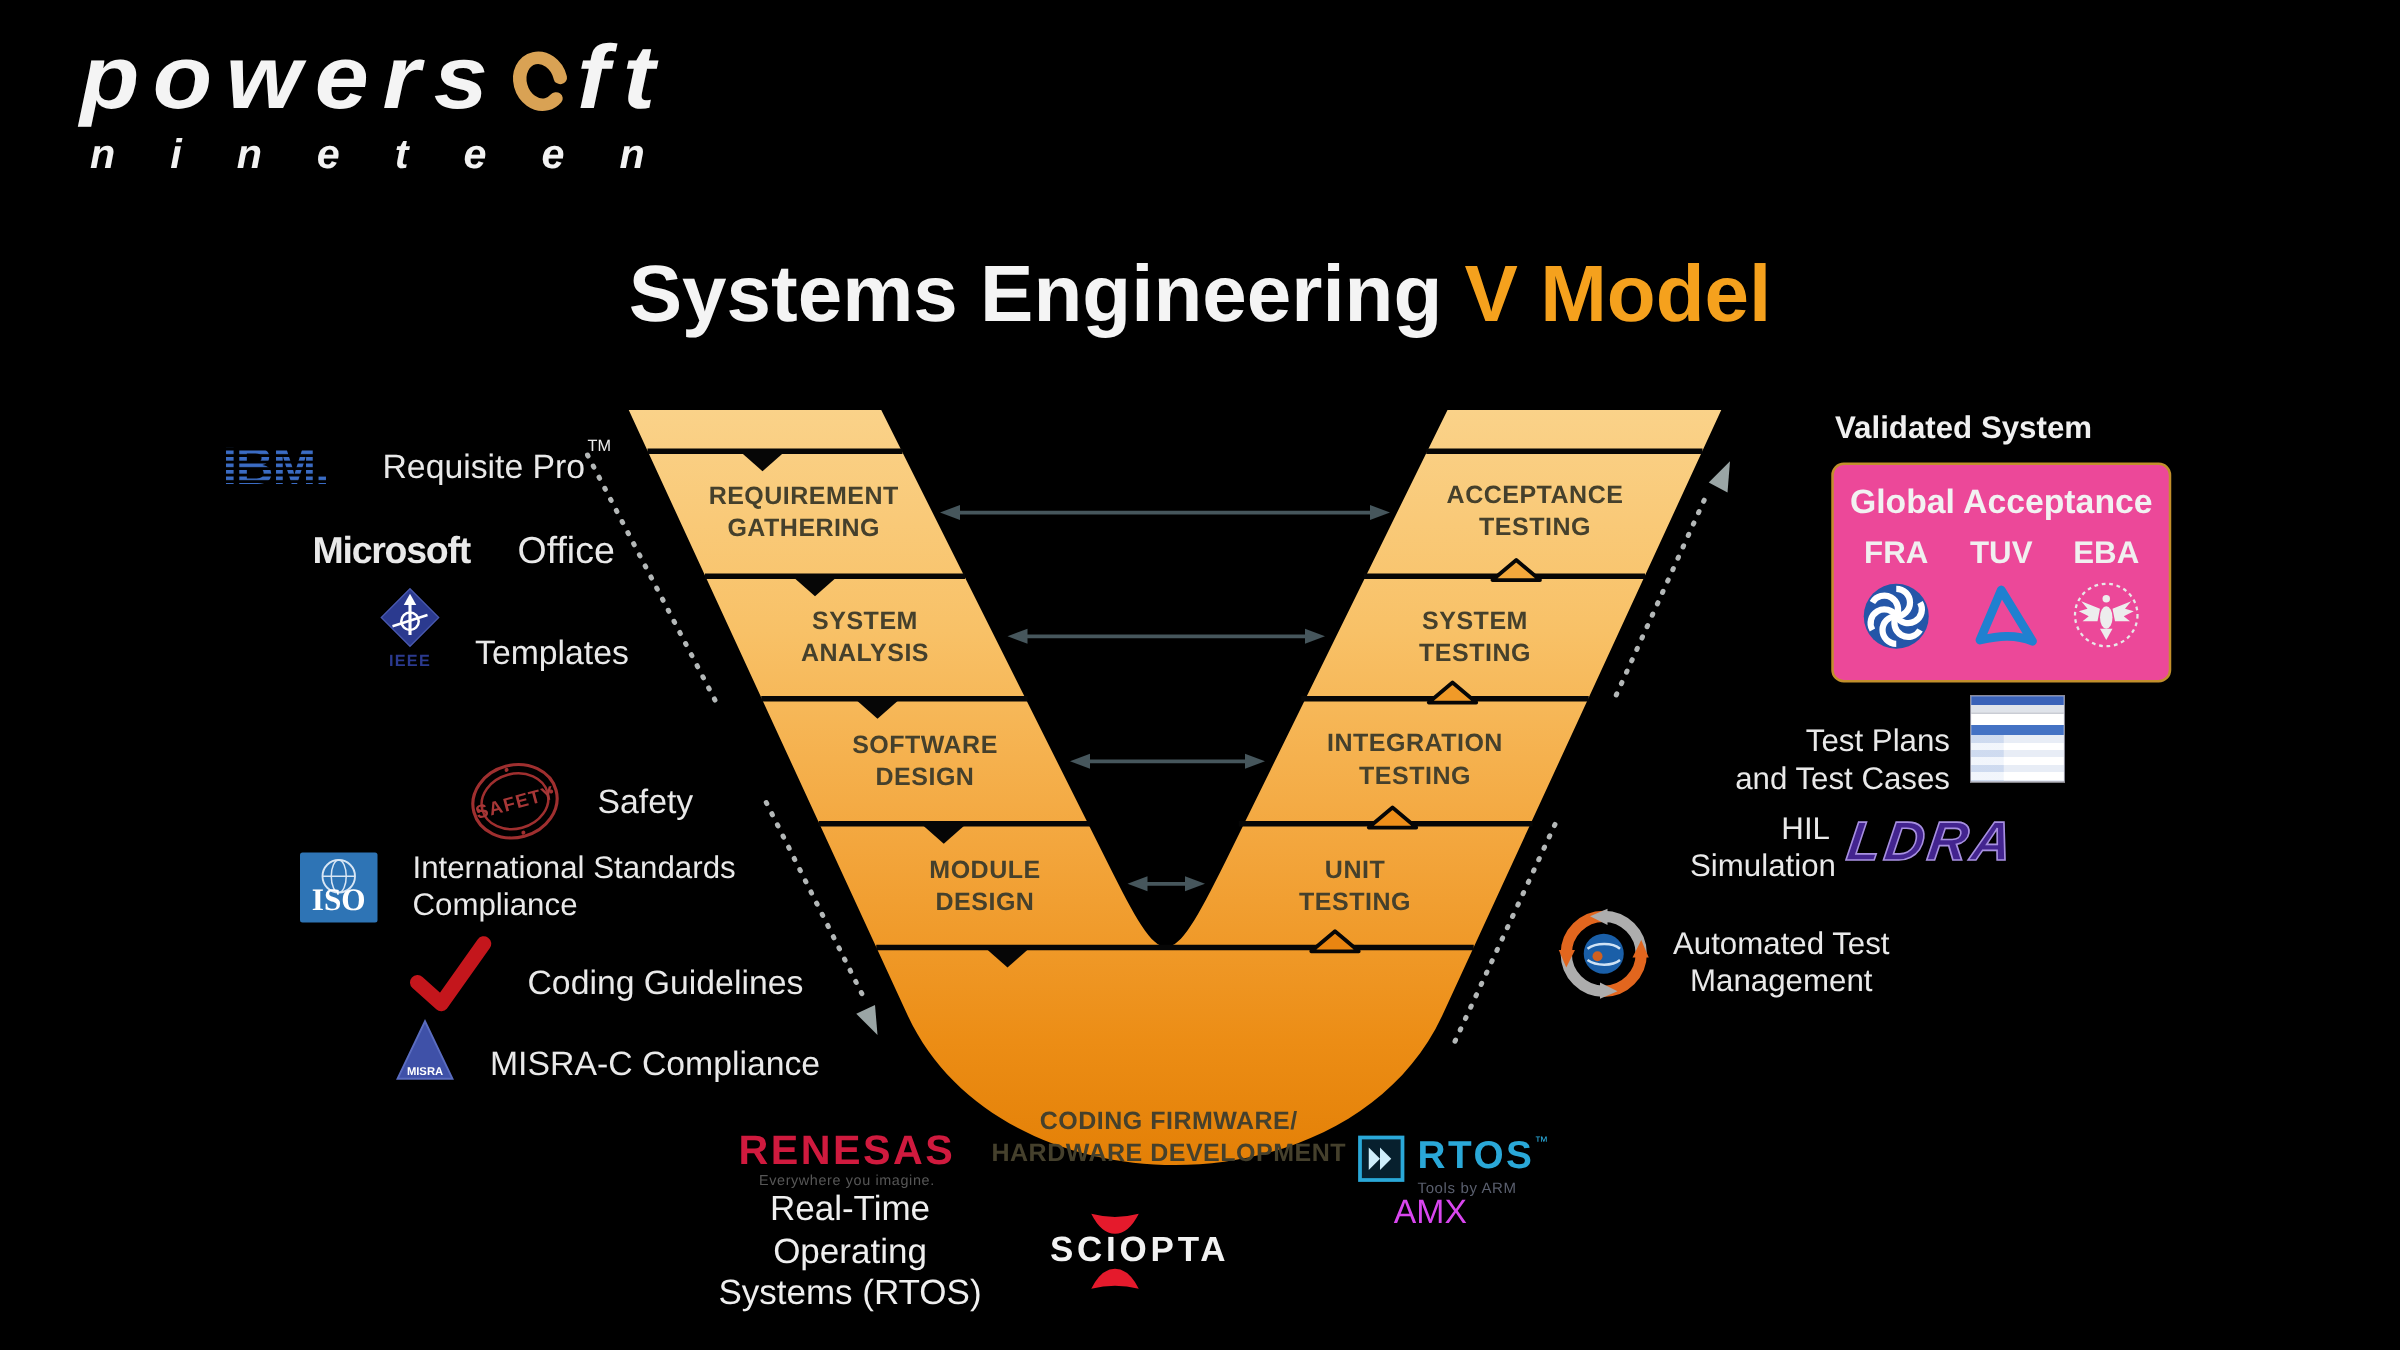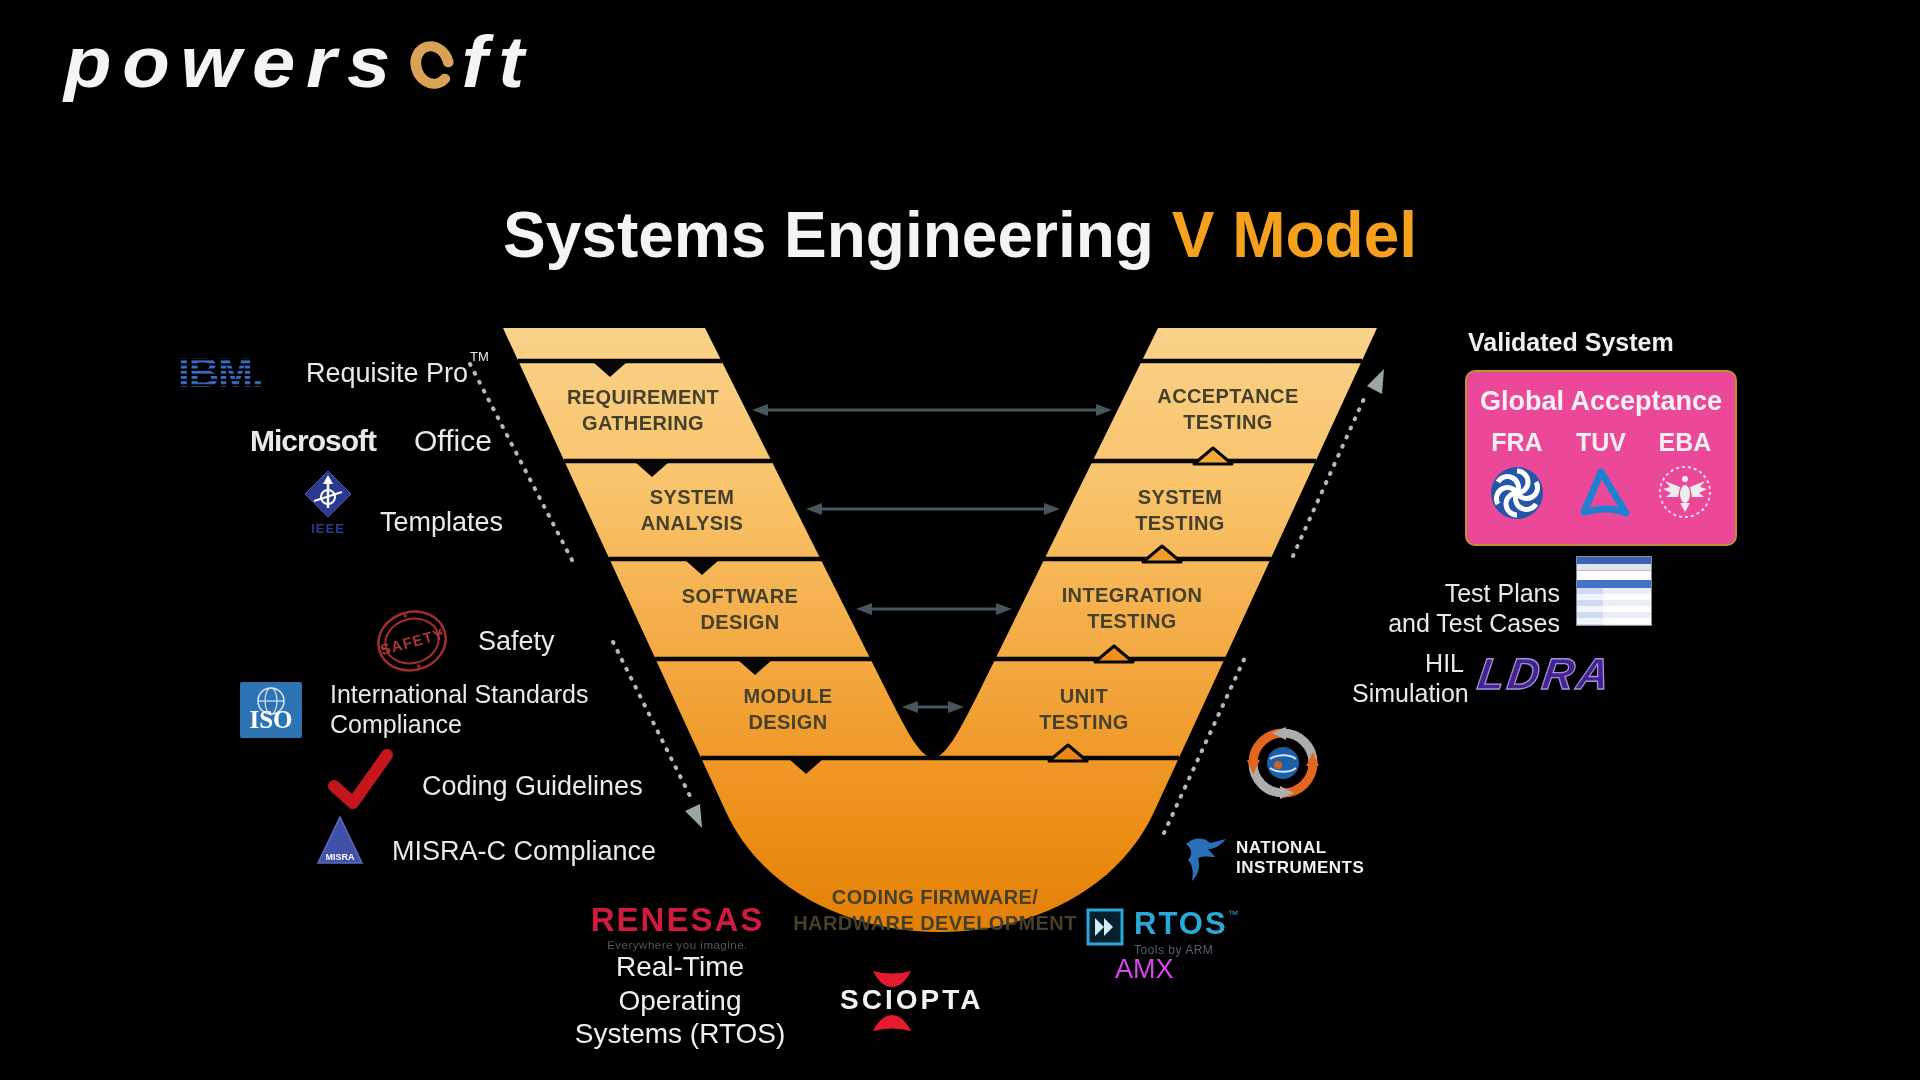--- a/index.html
+++ b/index.html
@@ -123,20 +123,21 @@
   </svg>
 
   <div class="abs" style="left:64px;top:26px;">
     <div class="brand-line1">
       <span class="brand-word">powers</span>
       <svg width="48" height="62" viewBox="0 0 48 62" style="margin:0 3px 4px 5px;">
         <ellipse cx="24" cy="33" rx="15" ry="19" fill="none" stroke="#d9a254" stroke-width="10" transform="rotate(-14 24 33)" stroke-dasharray="90 17" stroke-dashoffset="-18" stroke-linecap="round"></ellipse>
       </svg>
       <span class="brand-word">ft</span>
     </div>
+    <div class="brand-sub">nineteen</div>
   </div>
 
   <div class="abs title">
     <span class="t-main">Systems Engineering</span>
     <span> </span>
     <span class="t-accent">V Model</span>
   </div>
 
   <div class="step" style="left:643px;top:410px;">REQUIREMENT
 GATHERING</div>
@@ -285,28 +286,23 @@
     </g>
     <polygon points="3,36 16,36 9,50" fill="#e2661e"></polygon>
     <polygon points="42,3 42,16 28,9" fill="#adadad"></polygon>
     <polygon points="62,42 75,42 69,28" fill="#e2661e"></polygon>
     <polygon points="36,62 36,75 50,69" fill="#adadad"></polygon>
     <circle cx="39" cy="39" r="16" fill="#1a5fa8"></circle>
     <path d="M26,35 C33,30 46,30 52,35" stroke="#cfe3f5" stroke-width="2" fill="none"></path>
     <path d="M26,44 C33,49 46,49 52,44" stroke="#cfe3f5" stroke-width="2" fill="none"></path>
     <circle cx="34" cy="41" r="4" fill="#d06020"></circle>
   </svg>
-
-  <div class="row" style="left:1184px;top:834px;gap:8px;">
-    <svg width="44" height="48" viewBox="0 0 44 48">
-      <path d="M2,10 C10,3 20,3 26,9 L42,5 C35,13 30,15 24,15 L31,23 C23,23 18,21 14,25 C17,33 14,41 8,47 C10,37 8,30 4,26 C9,20 8,15 2,10 Z" fill="#2a6fb8"></path>
-    </svg>
-    <div class="ni-text pre">NATIONAL
-INSTRUMENTS</div>
-  </div>
+  <div class="abs rtext pre" style="left:1330px;top:740px;width:190px;text-align:center;">Automated Test
+Management</div>
+
 
   <div class="abs" style="left:560px;top:903px;width:235px;text-align:center;">
     <div class="renesas">RENESAS</div>
     <div class="ren-tag">Everywhere you imagine.</div>
   </div>
   <div class="abs rtos pre" style="left:555px;top:950px;width:250px;text-align:center;">Real-Time Operating
 Systems (RTOS)</div>
 
   <div class="abs" style="left:840px;top:986px;">
     <svg class="abs" style="left:32px;top:-16px;" width="40" height="18" viewBox="0 0 40 18">

